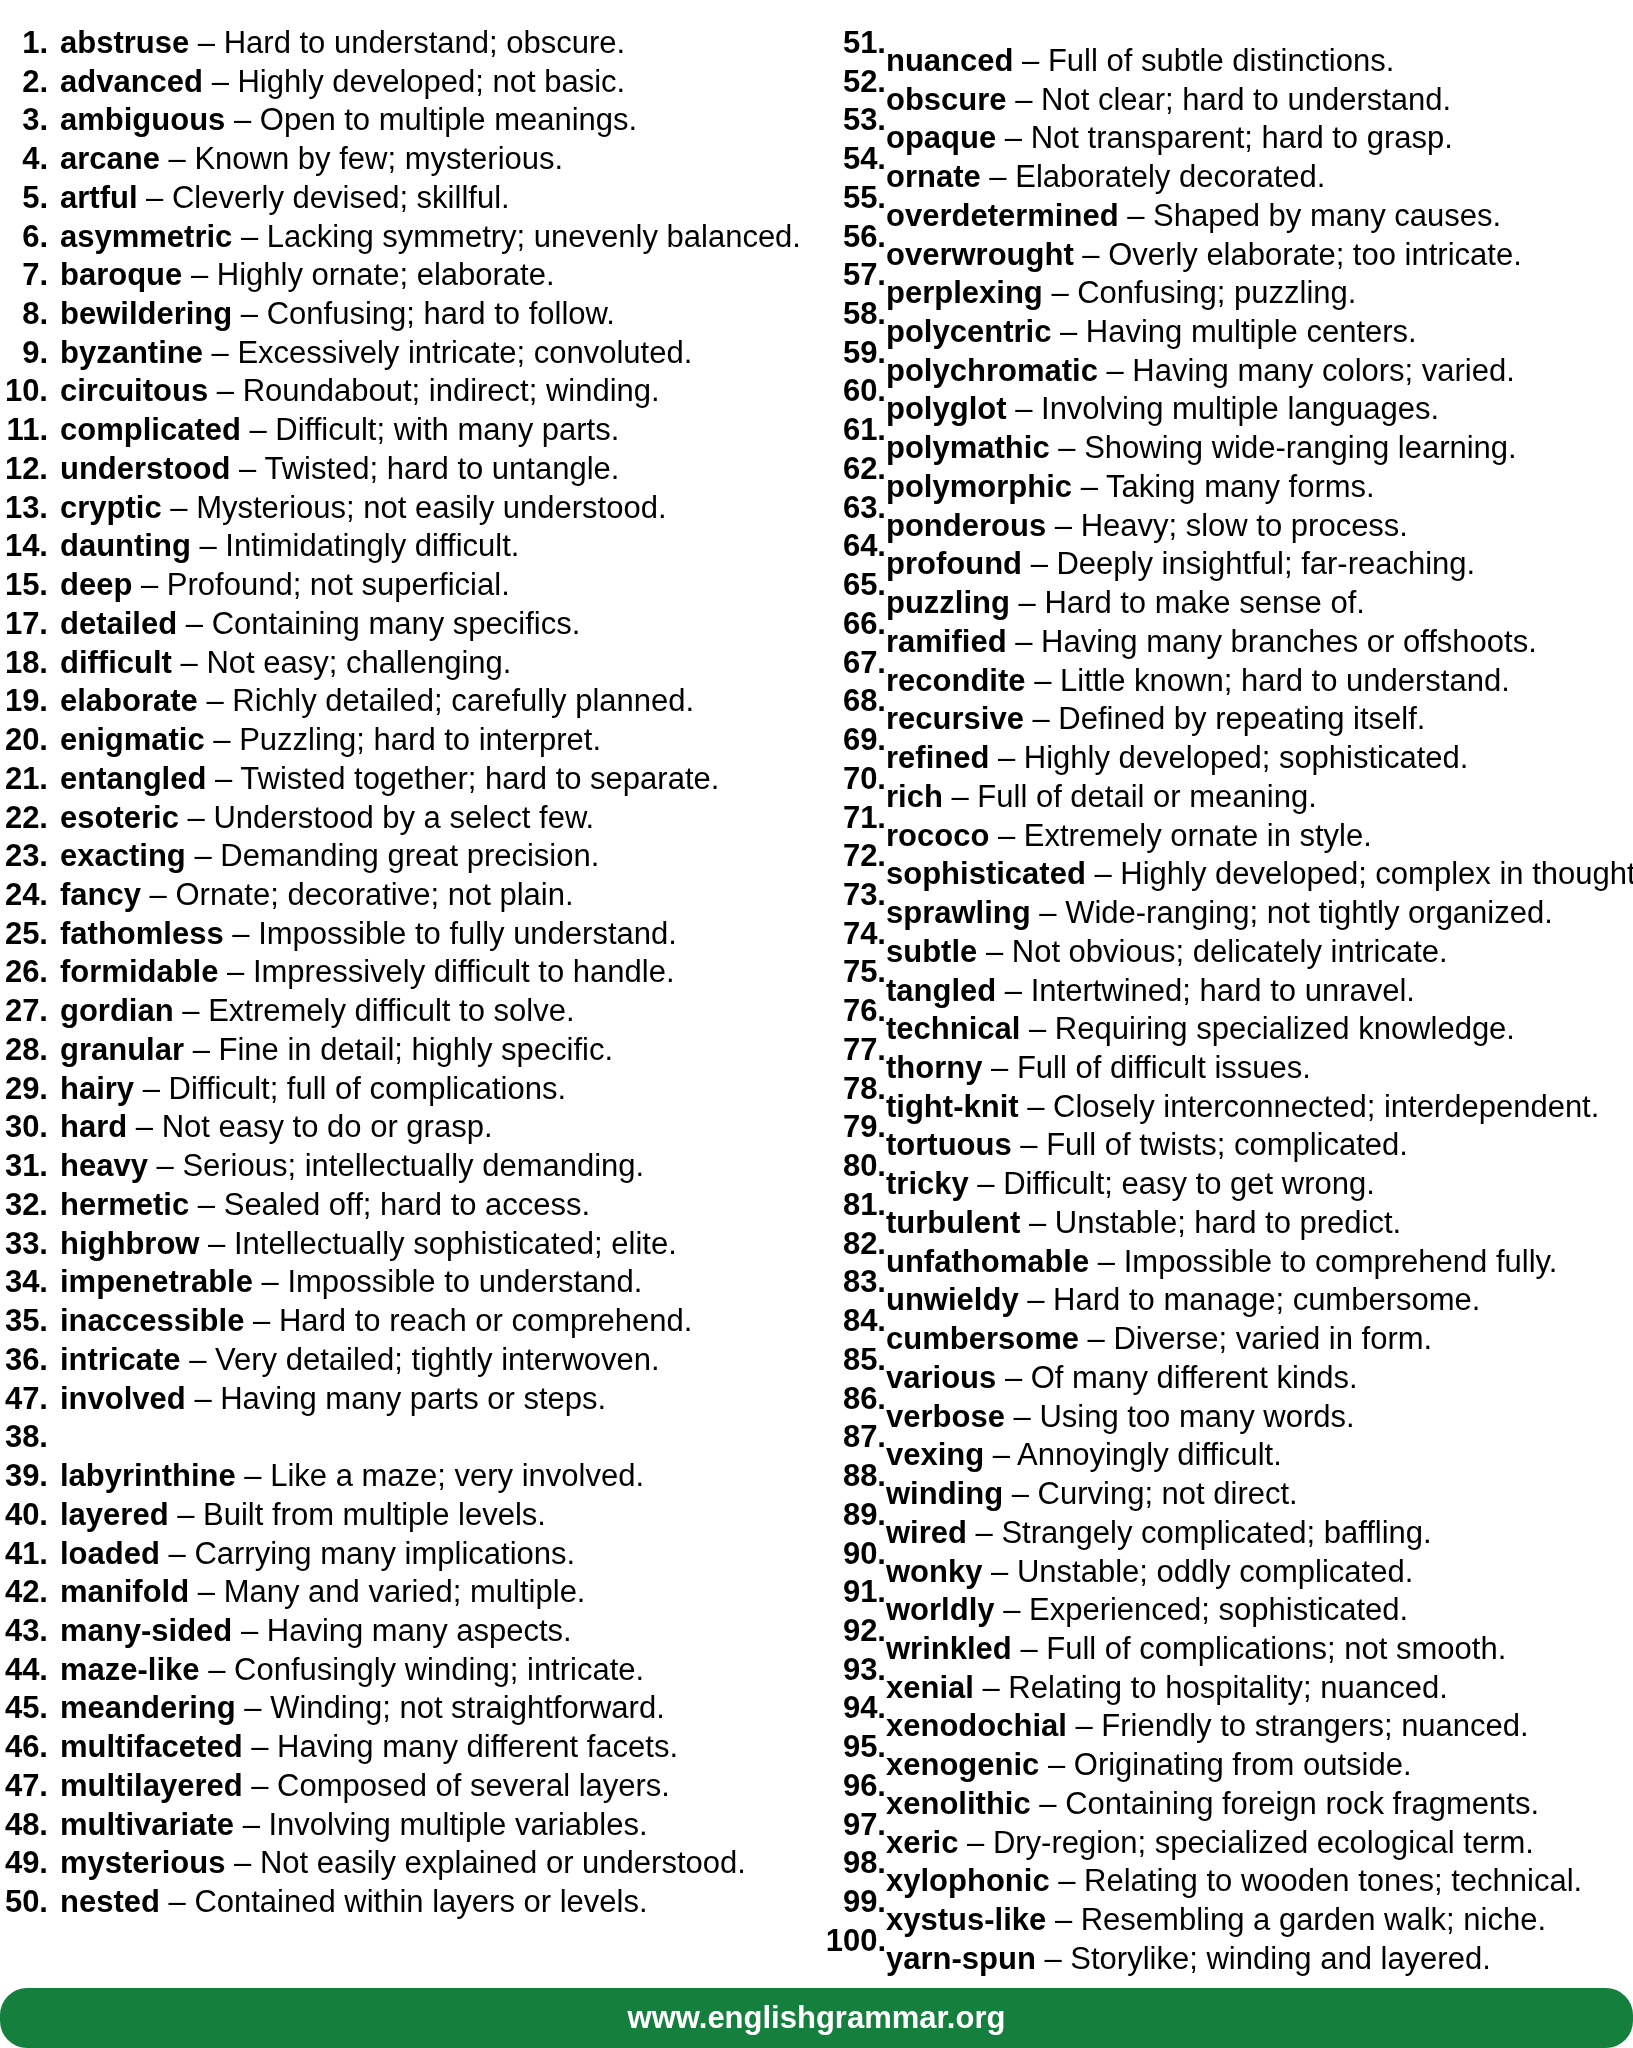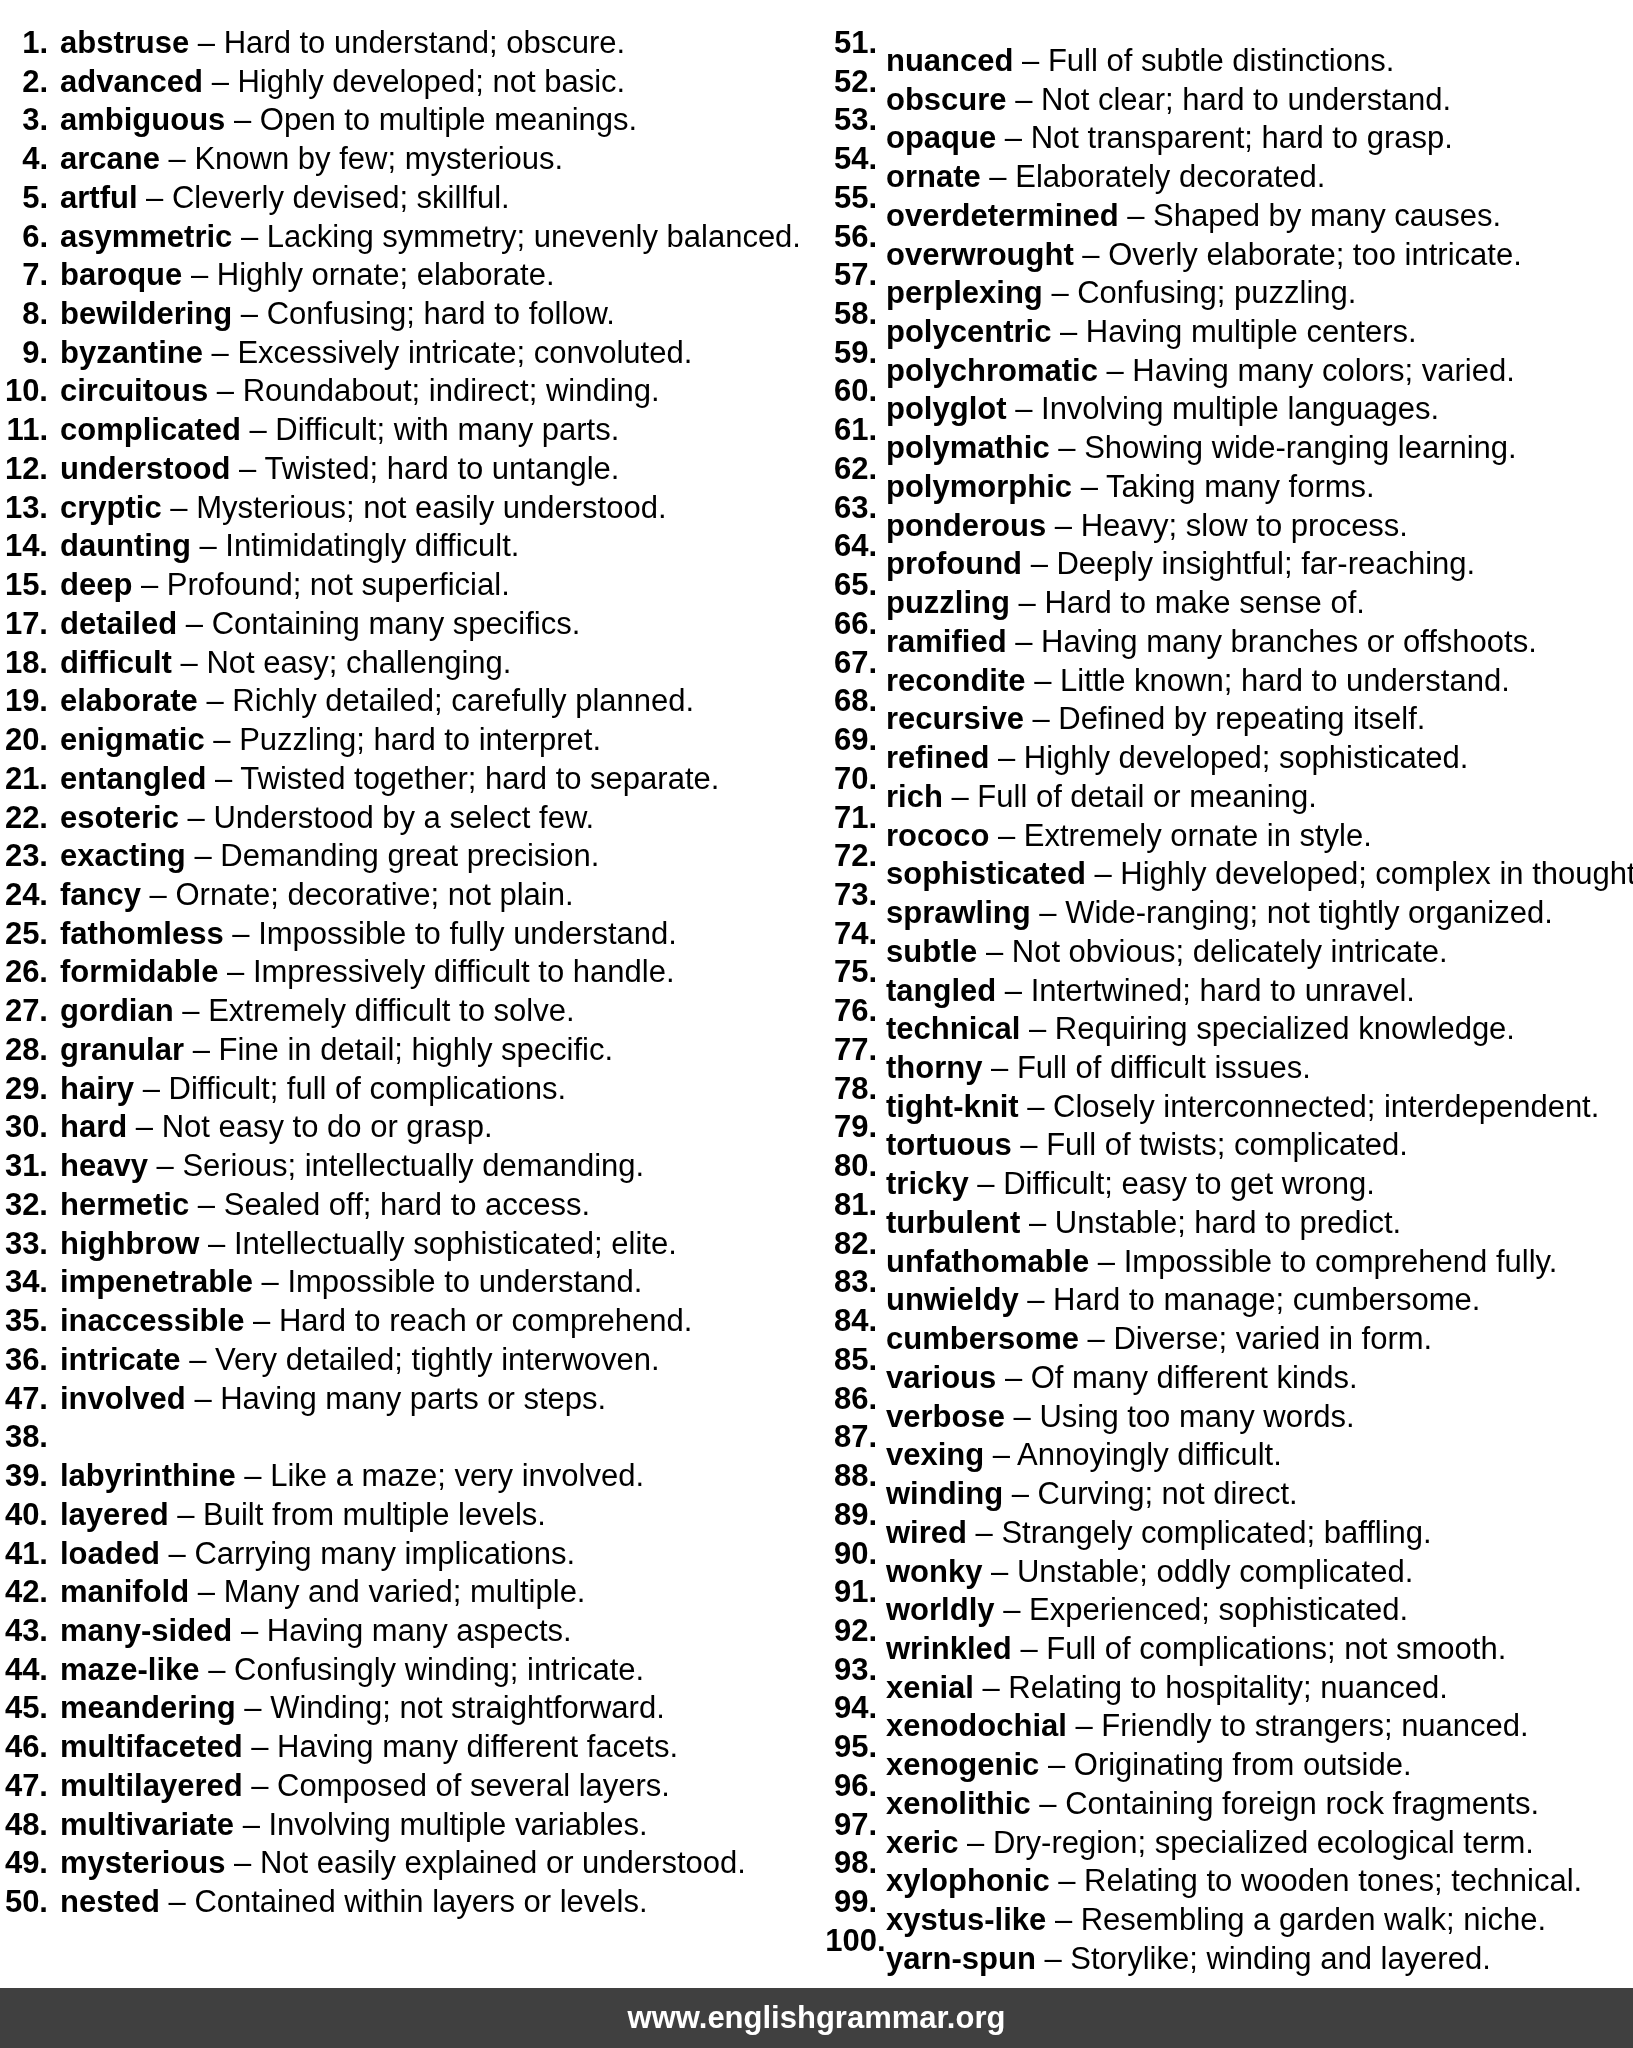--- a/index.html
+++ b/index.html
@@ -31,21 +31,21 @@
     width: 48px;
     text-align: right;
     flex-shrink: 0;
   }
   .entry { margin-left: 12px; }
   .word { font-weight: bold; }
   .sep, .def { font-weight: normal; }
   .col-right .num {
     width: 61px;
     padding-left: 9px;
-    text-align: center;
+    text-align: right;
     box-sizing: content-box;
   }
   .col-right .entry { margin-left: 0; margin-top: 36px; }
   .footer {
     position: absolute;
     left: 0; right: 0; bottom: 0;
     height: 60px;
     display: flex;
     align-items: center;
     justify-content: center;
@@ -451,16 +451,16 @@
         <div class="row">
           <span class="num">99.</span>
           <span class="entry"><span class="word">xystus-like</span><span class="sep"> – </span><span class="def">Resembling a garden walk; niche.</span></span>
         </div>
         <div class="row">
           <span class="num">100.</span>
           <span class="entry"><span class="word">yarn-spun</span><span class="sep"> – </span><span class="def">Storylike; winding and layered.</span></span>
         </div>
       </div>
   </div>
-  <div class="footer" style="background: #404040; color: rgb(255, 255, 255);">
+  <div class="footer" style="background: #15803d; color: rgb(255, 255, 255); border-radius: 27px;">
     <span>www.englishgrammar.org</span>
   </div>
 </div>
 
 </body></html>

